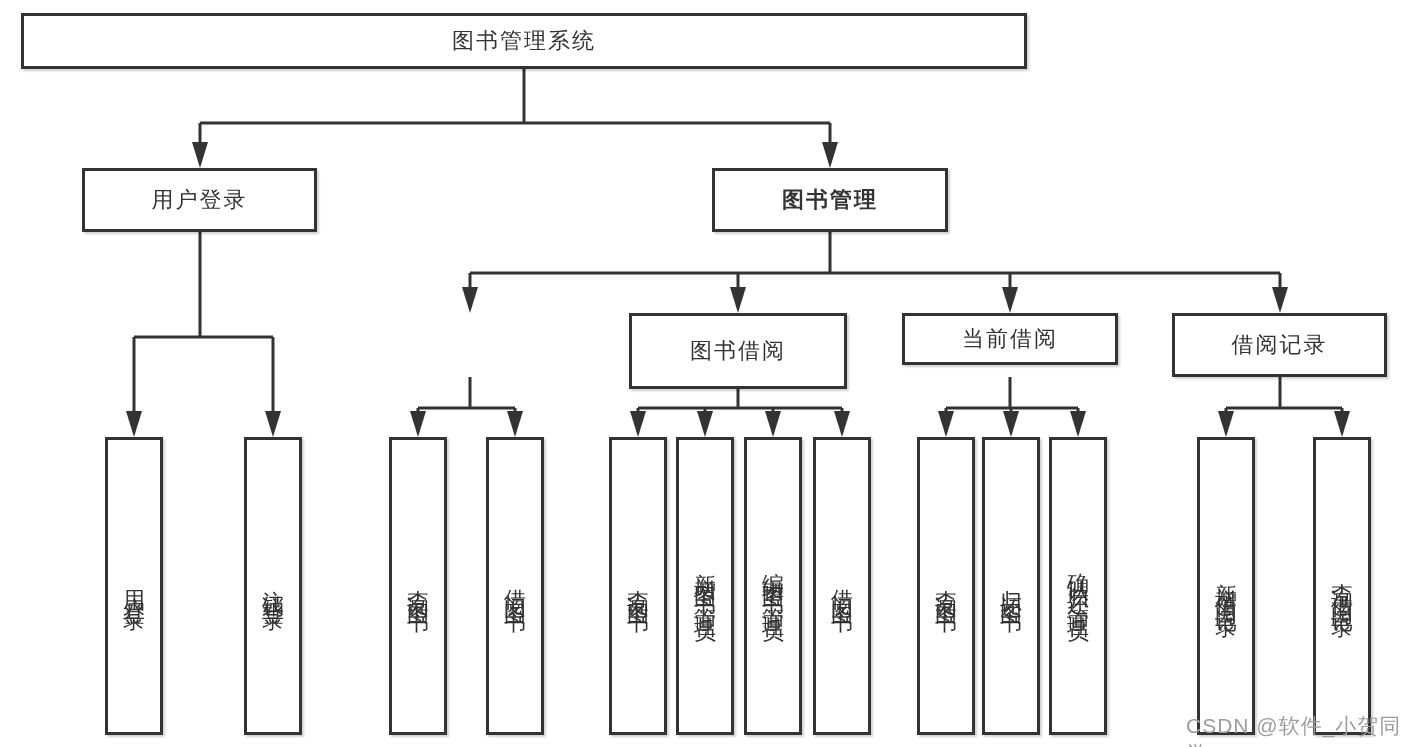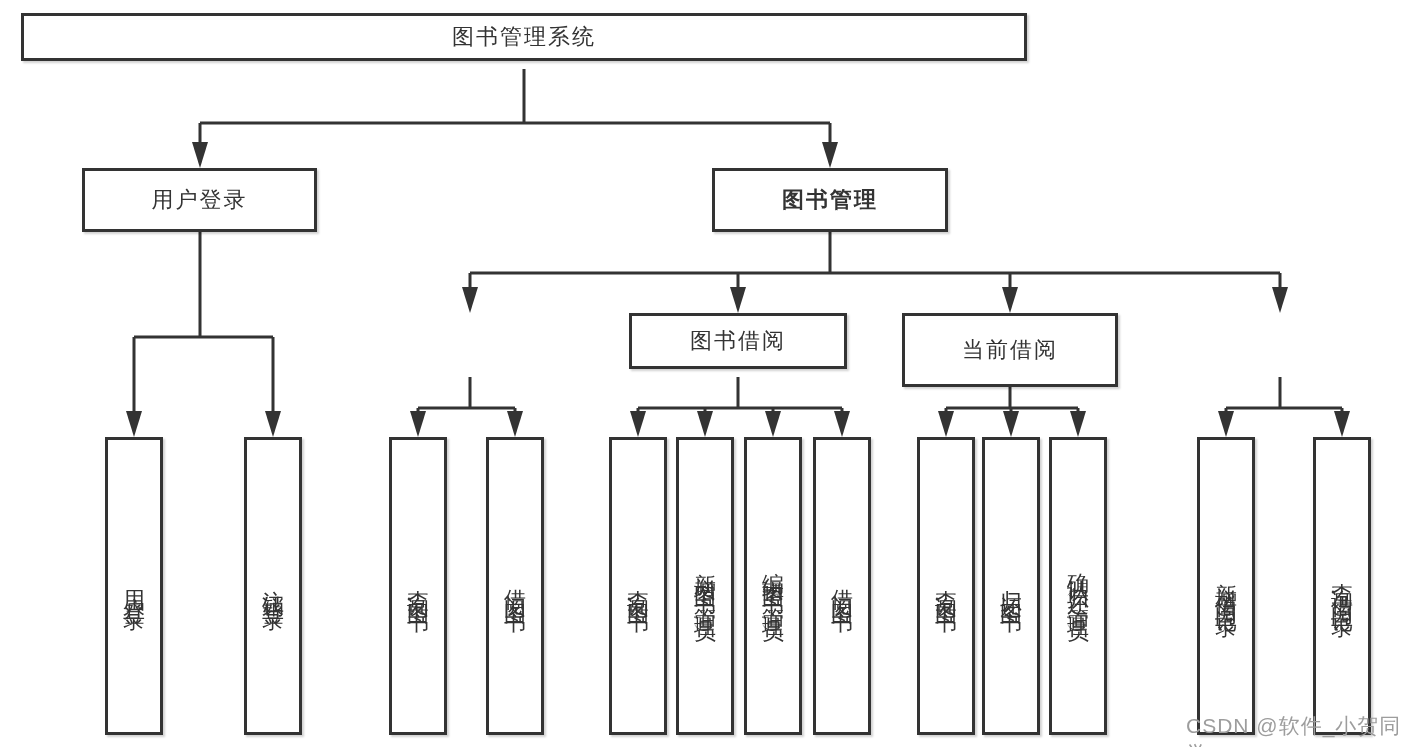--- a/index.html
+++ b/index.html
@@ -23,26 +23,26 @@
   }
   .hbox { font-size:22px; letter-spacing:2px; }
   .vbox {
     writing-mode:vertical-rl;
     font-size:22px;
     letter-spacing:7px;
     line-height:52px;
     top:437px; width:58px; height:298px;
   }
   
-  .root   { left:21px;   top:13px;  width:1006px; height:48px; }
+  .root   { left:21px;   top:13px;  width:1006px; height:56px; }
   .lvl2-a { left:82px;   top:168px; width:235px;  height:64px; }
   .lvl2-b { left:712px;  top:168px; width:236px;  height:64px;font-weight:bold; }
   .lvl3-a { left:362px;  top:313px; width:215px;  height:64px; }
-  .lvl3-b { left:629px;  top:313px; width:218px;  height:56px; }
-  .lvl3-c { left:902px;  top:313px; width:216px;  height:74px; }
+  .lvl3-b { left:629px;  top:313px; width:218px;  height:76px; }
+  .lvl3-c { left:902px;  top:313px; width:216px;  height:52px; }
   .lvl3-d { left:1172px; top:313px; width:215px;  height:64px; }
   
   .lf-1  { left:105px;  }
   .lf-2  { left:244px;  }
   .lf-3  { left:389px;  }
   .lf-4  { left:486px;  }
   .lf-5  { left:609px;  }
   .lf-6  { left:676px;  }
   .lf-7  { left:744px;  }
   .lf-8  { left:813px;  }
@@ -114,20 +114,23 @@
   <div class="node hbox lvl2-b">
     <span>图书管理</span>
   </div>
 
   <div class="node hbox lvl3-b">
     <span>图书借阅</span>
   </div>
   <div class="node hbox lvl3-c">
     <span>当前借阅</span>
   </div>
+  <div class="node hbox lvl3-d">
+    <span>借阅记录</span>
+  </div>
 
   <div class="node vbox lf-1">
     <span>用户登录</span>
   </div>
   <div class="node vbox lf-2">
     <span>注销登录</span>
   </div>
 
   <div class="node vbox lf-3">
     <span>查询图书</span>

